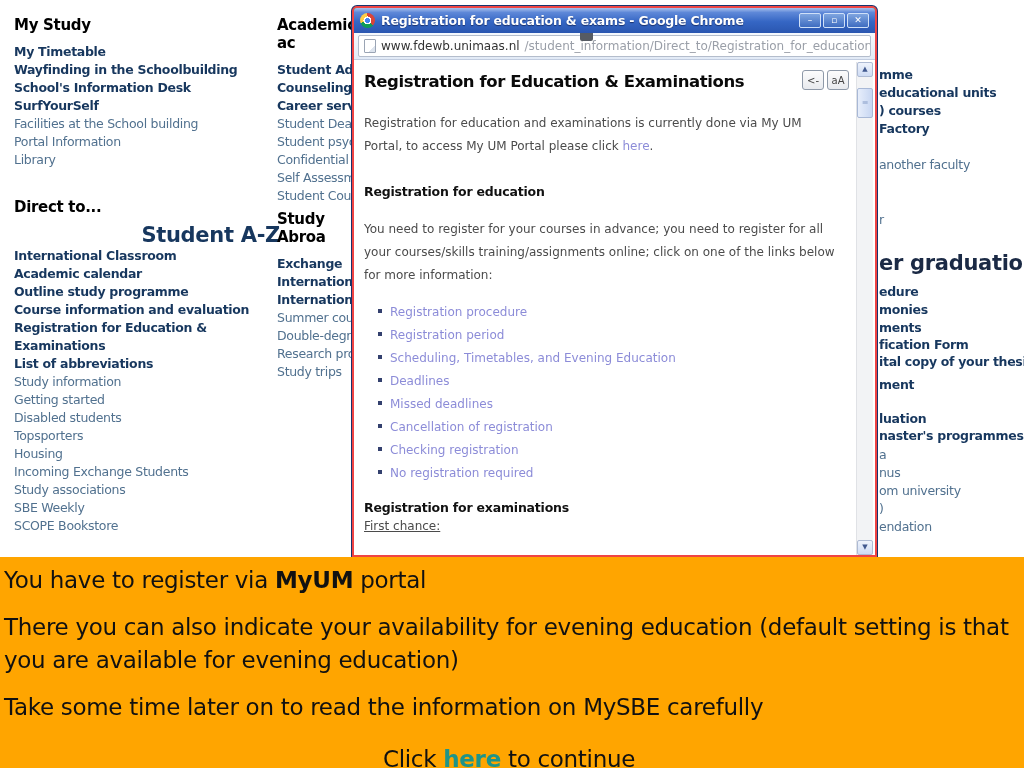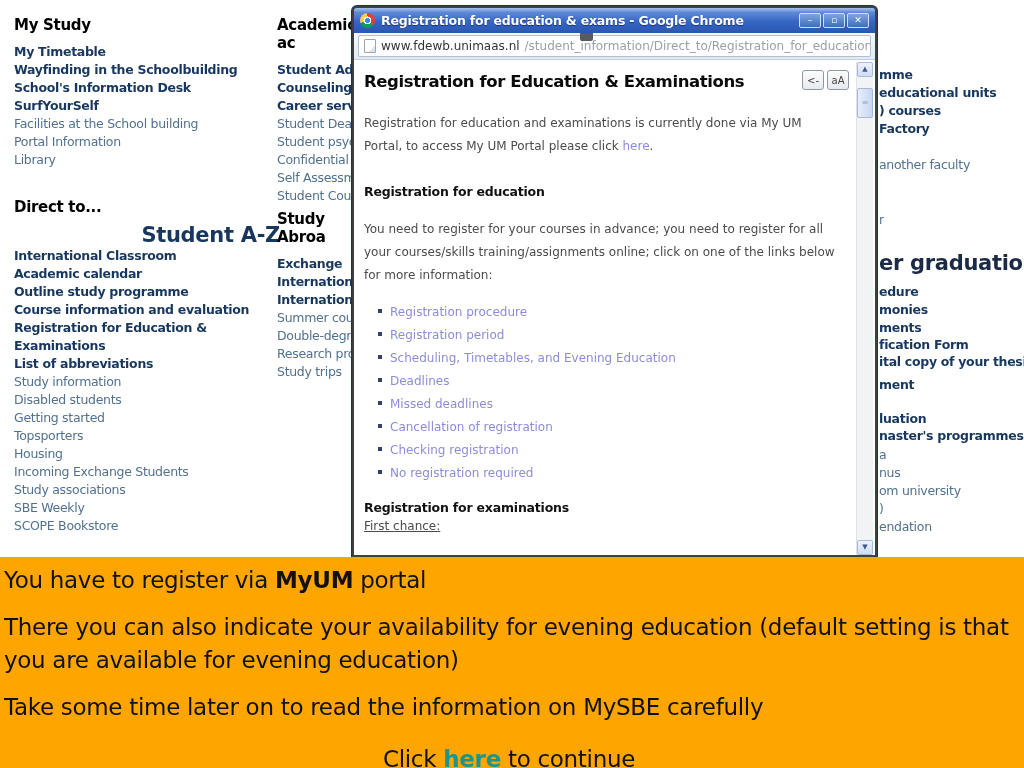--- a/index.html
+++ b/index.html
@@ -14,21 +14,21 @@
   .nav-link.big{color:#17375e;font-weight:bold;font-size:21px;line-height:20px;margin-bottom:2px;text-align:right;}
   .lc1{left:14px;top:16px;width:266px;}
   .lc2{left:14px;top:198px;width:266px;}
   .mc1{left:277px;top:16px;width:90px;}
   .mc2{left:277px;top:210px;width:90px;}
   .mc1 .nav-link,.mc2 .nav-link{white-space:nowrap;}
   .right-frags .nav-link{position:absolute;left:879px;white-space:nowrap;}
   .right-frags .nav-link.big{color:#1b2a45;}
   
   .win{position:absolute;left:352px;top:6px;width:525px;height:551px;z-index:5;
-       border:2px solid #404040;border-radius:5px 5px 0 0;background:#22c55e;box-sizing:border-box;
+       border:2px solid #ef4444;border-radius:5px 5px 0 0;background:#22c55e;box-sizing:border-box;
        box-shadow:0 0 0 1px #16336e;}
   .titlebar{height:25px;display:flex;align-items:center;gap:6px;padding:0 6px;
             background:linear-gradient(#a8c0ec 0%,#5e88d8 18%,#3566c4 55%,#2a56b0 100%);
             border-radius:3px 3px 0 0;}
   .chrome-icon{width:15px;height:15px;border-radius:50%;flex:0 0 auto;
      background:radial-gradient(circle at 50% 50%, #4285f4 0 2.5px, #ffffff 2.5px 4px, rgba(0,0,0,0) 4px),
                 conic-gradient(#db4437 0 130deg,#0f9d58 130deg 250deg,#ffcd46 250deg 360deg);}
   .title{flex:1;color:#fff;font-size:12.5px;font-weight:bold;letter-spacing:-0.2px;
          text-shadow:0 1px 1px rgba(0,0,30,.5);white-space:nowrap;overflow:hidden;}
   .winbtns{display:flex;gap:2px;}
@@ -104,22 +104,22 @@
     <div>
 
     <a class="nav-link big">Student A-Z</a>
         <a class="nav-link b">International Classroom</a>
         <a class="nav-link b">Academic calendar</a>
         <a class="nav-link b">Outline study programme</a>
         <a class="nav-link b">Course information and evaluation</a>
         <a class="nav-link b">Registration for Education &amp; Examinations</a>
         <a class="nav-link b">List of abbreviations</a>
         <a class="nav-link r">Study information</a>
+        <a class="nav-link r">Getting started</a>
         <a class="nav-link r">Disabled students</a>
-        <a class="nav-link r">Getting started</a>
         <a class="nav-link r">Topsporters</a>
         <a class="nav-link r">Housing</a>
         <a class="nav-link r">Incoming Exchange Students</a>
         <a class="nav-link r">Study associations</a>
         <a class="nav-link r">SBE Weekly</a>
         <a class="nav-link r">SCOPE Bookstore</a>
       </div>
   </div>
 
   <div class="nav-section mc1">

